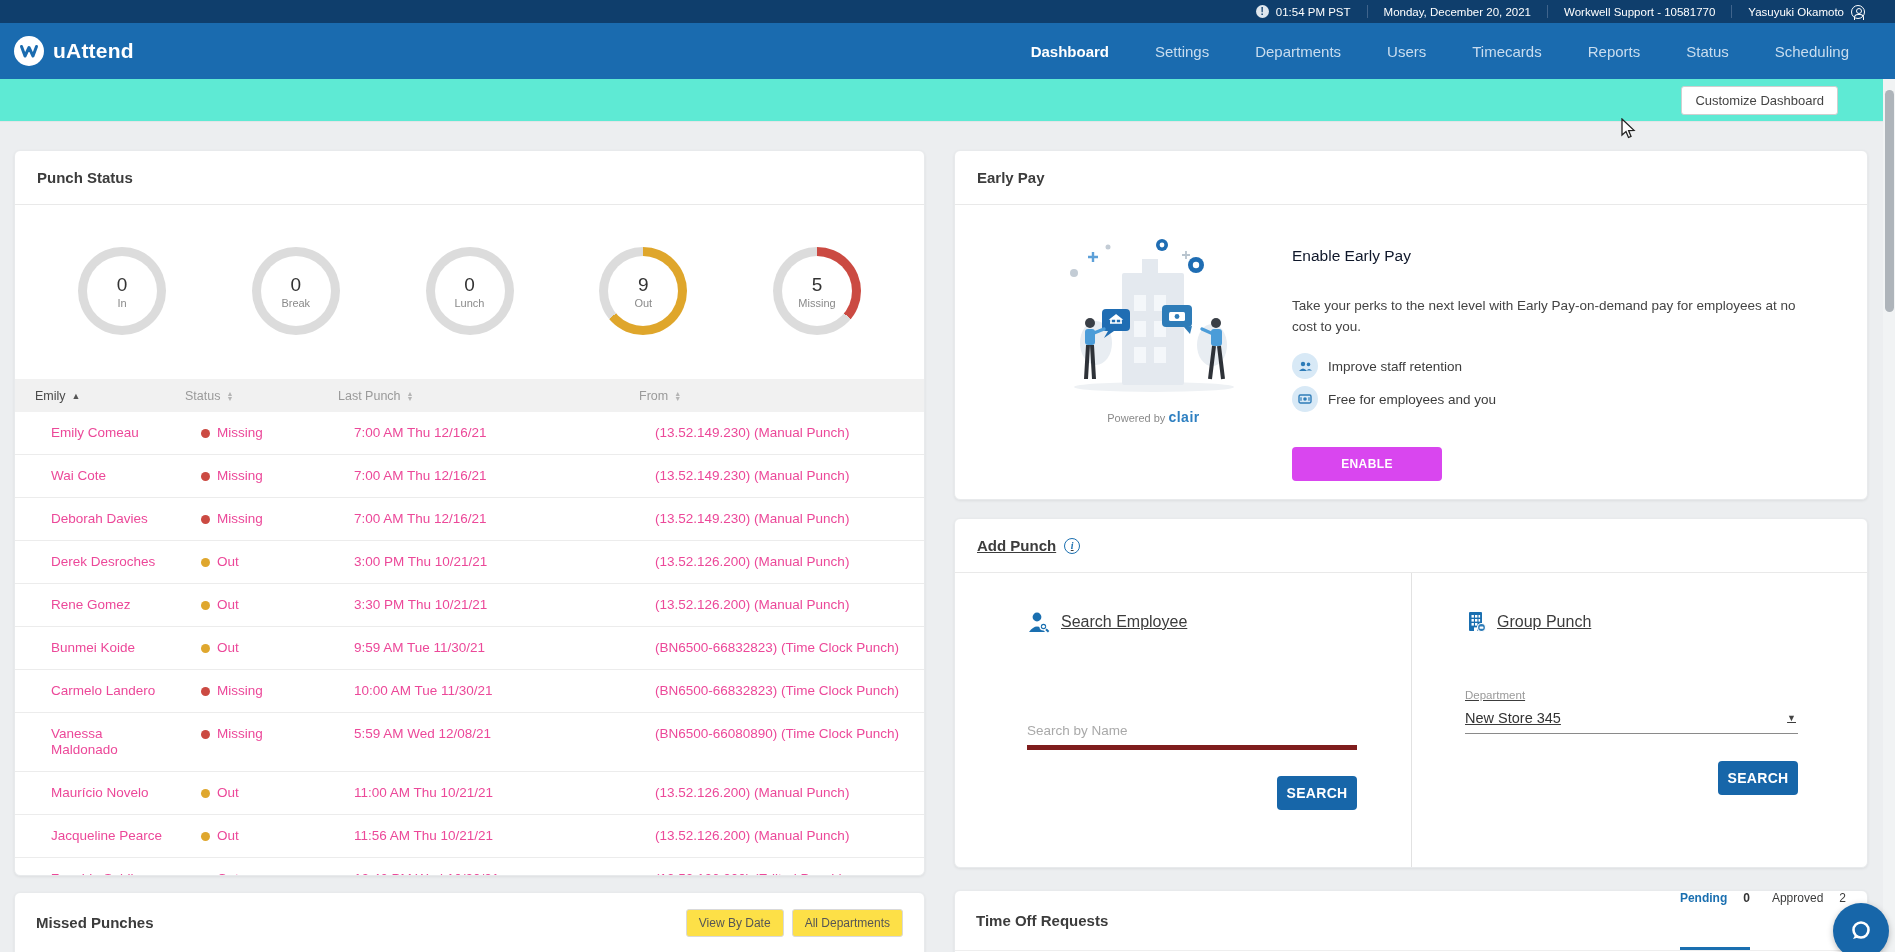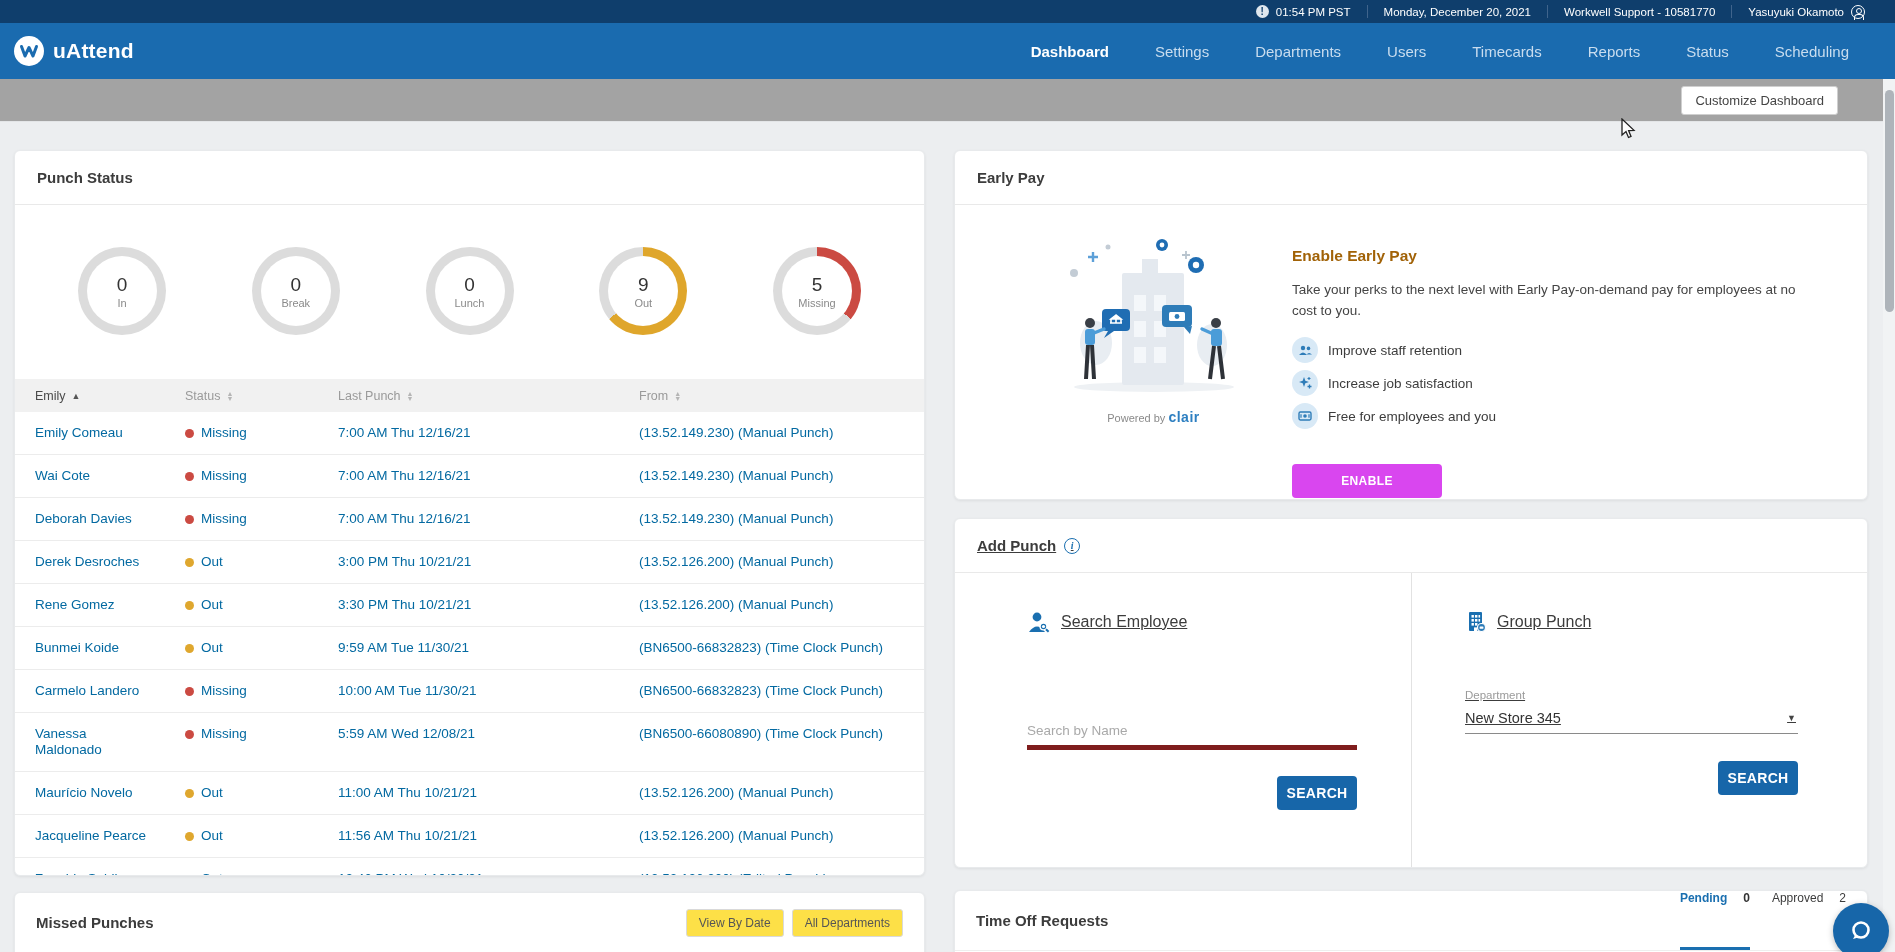--- a/index.html
+++ b/index.html
@@ -17,21 +17,21 @@
 
   
   .nav { height:56px; background:#1a6baf; display:flex; align-items:center; justify-content:space-between; padding:0 46px 0 14px; }
   .brand { display:flex; align-items:center; gap:9px; }
   .brand-name { color:#fff; font-size:21px; font-weight:bold; letter-spacing:.2px; }
   .nav-items { display:flex; align-items:center; gap:46px; }
   .nav-item { color:#c9ddef; font-size:15px; cursor:pointer; }
   .nav-item.active { color:#fff; font-weight:bold; }
 
   
-  .strip { height:43px; background:#a3a3a3; border-bottom:1px solid #e3e5e7; display:flex; align-items:center; justify-content:flex-end; padding-right:57px; }
+  .strip { height:43px; background:#5eead4; border-bottom:1px solid #e3e5e7; display:flex; align-items:center; justify-content:flex-end; padding-right:57px; }
   .btn-outline { background:#fff; border:1px solid #cfcfcf; border-radius:3px; font-size:13px; color:#444; padding:6px 13px; cursor:pointer; font-family:inherit; }
 
   
   .main { display:flex; gap:29px; padding:28px 0 0 14px; }
   .col-left { width:911px; }
   .col-right { width:914px; }
   .card { background:#fff; border-radius:6px; border:1px solid #e8eaec; box-shadow:0 1px 3px rgba(0,0,0,.07); overflow:hidden; }
   .card-head { height:54px; display:flex; align-items:center; padding:0 22px; border-bottom:1px solid #e9e9e9; }
   .card-title { font-size:15px; font-weight:bold; color:#3c3c3c; }
 
@@ -46,21 +46,21 @@
 
   .thead { display:flex; background:#f1f1f1; height:33px; align-items:center; font-size:12.5px; color:#9a9a9a; }
   .th { display:flex; align-items:center; gap:6px; }
   .th:nth-child(1){ width:170px; padding-left:20px; color:#4a4a4a; }
   .th:nth-child(2){ width:153px; }
   .th:nth-child(3){ width:301px; }
   .th:nth-child(4){ flex:1; }
   .sort-asc { font-size:9px; color:#555; }
   .sort-both { display:flex; flex-direction:column; font-size:7px; color:#b5b5b5; line-height:5px; }
 
-  .trow { display:flex; border-bottom:1px solid #ececec; padding:13px 0; font-size:13.5px; color:#0369a1; line-height:16px; align-items:flex-start; }
+  .trow { display:flex; border-bottom:1px solid #ececec; padding:13px 16px; font-size:13.5px; color:#ec4899; line-height:16px; align-items:flex-start; }
   .c-name { width:170px; padding-left:20px; padding-right:28px; }
   .c-status { width:153px; display:flex; align-items:center; gap:7px; }
   .c-last { width:301px; }
   .c-from { flex:1; }
   .dot { width:9px; height:9px; border-radius:50%; display:inline-block; flex:none; }
 
   
   .bottom-card { margin-top:16px; height:120px; }
   .bottom-head { height:60px; display:flex; align-items:center; justify-content:space-between; padding:0 21px; border-bottom:1px solid #eee; }
   .head-actions { display:flex; gap:8px; }
@@ -72,21 +72,21 @@
   .tab.active .tab-count { color:#333; font-weight:bold; }
   .tab.active::after { content:""; position:absolute; left:0; right:0; bottom:0; height:3px; background:#1a6fb0; }
 
   
   #earlypay-card { height:350px; }
   .ep-body { display:flex; padding:26px 30px 0 60px; }
   .ep-illus { width:277px; flex:none; text-align:center; }
   .powered { font-size:11px; color:#8a8a8a; margin-top:6px; }
   .powered b { color:#2d7fc1; font-size:14px; font-weight:bold; letter-spacing:.5px; }
   .ep-text { flex:1; padding-top:16px; }
-  .ep-heading { color:#a16207; font-size:15.5px; font-weight:bold; margin-bottom:14px; }
+  .ep-heading { color:#0f172a; font-size:15.5px; font-weight:normal; margin-bottom:30px; }
   .ep-para { font-size:13.5px; color:#444; line-height:21px; max-width:510px; margin-bottom:16px; }
   .ep-bullet { display:flex; align-items:center; gap:10px; margin-bottom:7px; }
   .ep-bullet-ic { width:26px; height:26px; border-radius:50%; background:#d8e9f6; display:flex; align-items:center; justify-content:center; flex:none; }
   .ep-bullet-lab { font-size:13.5px; color:#3c3c3c; }
   .btn-primary { background:#d946ef; color:#fff; border:none; border-radius:4px; font-size:12px; font-weight:bold; letter-spacing:.4px; padding:10px 0; width:150px; cursor:pointer; font-family:inherit; margin-top:28px; }
 
   
   #addpunch-card { height:350px;text-decoration:underline; }
   .ap-head { height:54px; display:flex; align-items:center; gap:8px; padding:0 22px; border-bottom:1px solid #e9e9e9; }
   .info-ic { width:16px; height:16px; border:1.4px solid #1a6fb0; border-radius:50%; color:#1a6fb0; font-size:10px; font-weight:bold; text-align:center; line-height:13px; font-family:"Liberation Serif",serif; font-style:italic; cursor:pointer; }
@@ -407,30 +407,20 @@
                   <circle cx="5" cy="3" r="2.2" fill="#2e7cb8"></circle>
                   <circle cx="10.5" cy="3.4" r="1.8" fill="#2e7cb8"></circle>
                   <path d="M1 10 q4 -5 8 0z" fill="#2e7cb8"></path>
                   <path d="M8.6 9.6 q2.2 -3.4 5.4 0z" fill="#2e7cb8"></path>
                 </svg>
             </span>
             <span class="ep-bullet-lab">Improve staff retention</span>
           </div>
           <div class="ep-bullet">
             <span class="ep-bullet-ic">
-              <svg width="14" height="14" viewBox="0 0 14 14">
-                  <path d="M6 1 L7.3 4.7 L11 6 L7.3 7.3 L6 11 L4.7 7.3 L1 6 L4.7 4.7 Z" fill="#2e7cb8"></path>
-                  <path d="M11.5 8.5 v4 M9.5 10.5 h4" stroke="#2e7cb8" stroke-width="1.3"></path>
-                  <path d="M11 1 v3 M9.5 2.5 h3" stroke="#2e7cb8" stroke-width="1.1"></path>
-                </svg>
-            </span>
-            <span class="ep-bullet-lab">Increase job satisfaction</span>
-          </div>
-          <div class="ep-bullet">
-            <span class="ep-bullet-ic">
               <svg width="14" height="12" viewBox="0 0 14 12">
                   <rect x="1" y="2" width="12" height="8" rx="1.4" fill="none" stroke="#2e7cb8" stroke-width="1.4"></rect>
                   <circle cx="7" cy="6" r="1.8" fill="#2e7cb8"></circle>
                   <path d="M3 4.2 v3.6 M11 4.2 v3.6" stroke="#2e7cb8" stroke-width="1.2"></path>
                 </svg>
             </span>
             <span class="ep-bullet-lab">Free for employees and you</span>
           </div>
 
           <button class="btn-primary">ENABLE</button>

